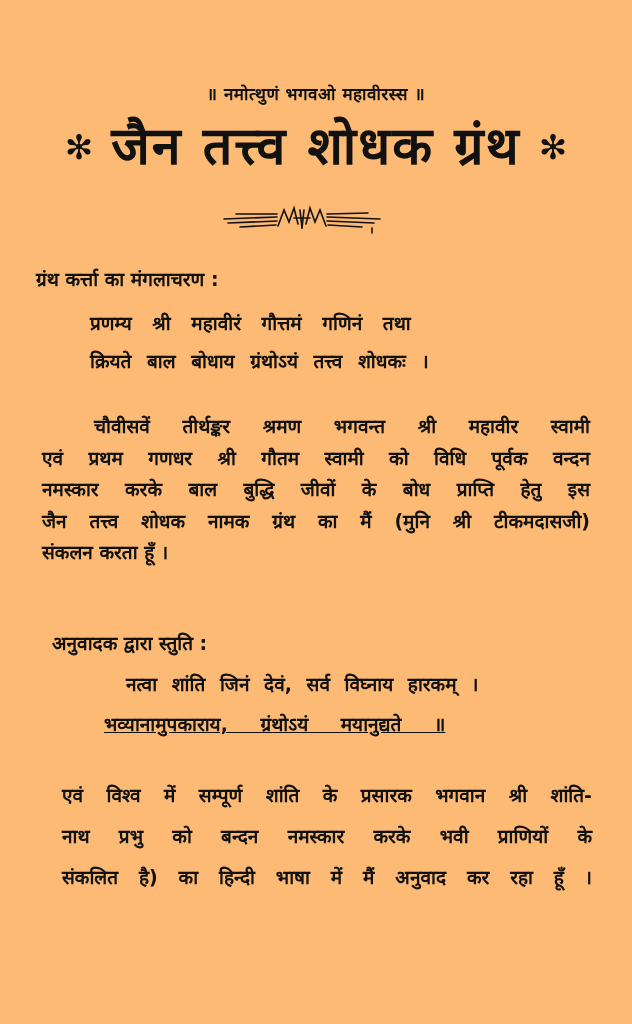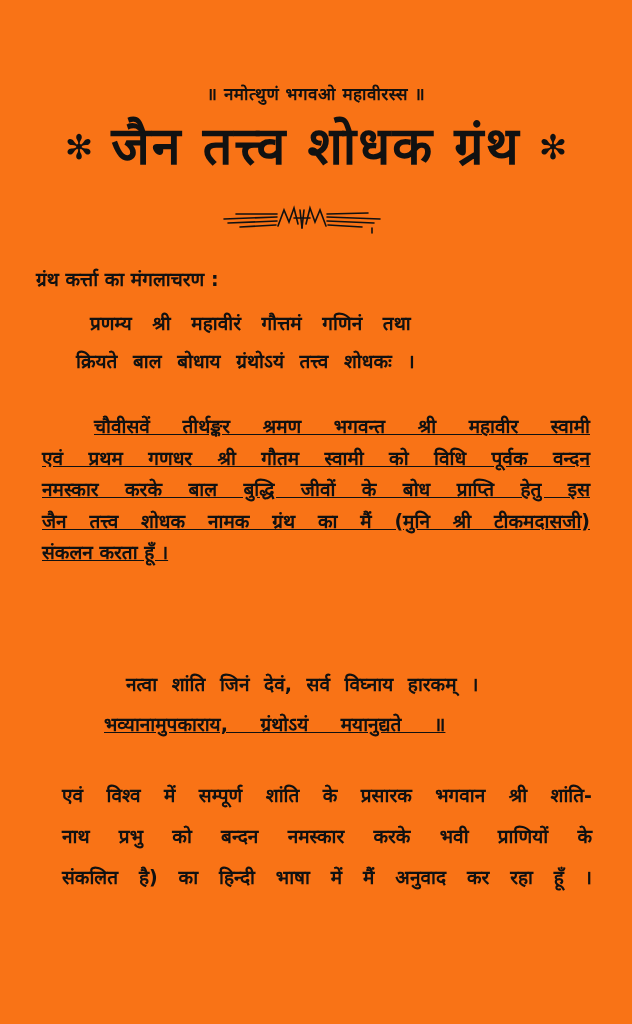--- a/index.html
+++ b/index.html
@@ -12,21 +12,21 @@
       height: 1024px;
       position: relative;
       overflow: hidden;
       color: #111111;
       font-family: "DejaVu Sans", sans-serif;
     }
     .page {
       position: absolute;
       left: 0; top: 0;
       width: 632px; height: 1024px;
-      background: #f97316;
+      background: #fdba74;
     }
     .invocation {
       position: absolute;
       top: 82px;
       left: 0;
       width: 632px;
       text-align: center;
       font-size: 17px;
       font-weight: bold;
       letter-spacing: 0.5px;
@@ -119,30 +119,31 @@
       <polyline points="84,20 88,4 93,18 98,6 104,22"></polyline>
       <line x1="78" y1="6" x2="80" y2="24"></line>
       <line x1="82" y1="6" x2="80" y2="24"></line>
       <line x1="72" y1="14" x2="88" y2="14"></line>
       <line x1="150" y1="24" x2="150" y2="29"></line>
     </g>
   </svg>
 
   <div class="heading" style="left:36px; top:266px;">ग्रंथ कर्त्ता का मंगलाचरण :</div>
   <div class="verse" style="left:90px; top:310px; word-spacing:14px;">प्रणम्य श्री महावीरं गौत्तमं गणिनं तथा</div>
-  <div class="verse" style="left:76px; top:348px; word-spacing:9px;">क्रियते बाल बोधाय ग्रंथोऽयं तत्त्व शोधकः ।</div>
+  <div class="verse" style="left:90px; top:348px; word-spacing:9px;">क्रियते बाल बोधाय ग्रंथोऽयं तत्त्व शोधकः ।</div>
 
-  <div class="para" style="top:411px;text-decoration:underline;">
+  <div class="para" style="top:411px;">
     <span class="line indent">चौवीसवें तीर्थङ्कर श्रमण भगवन्त श्री महावीर स्वामी</span>
     <span class="line">एवं प्रथम गणधर श्री गौतम स्वामी को विधि पूर्वक वन्दन</span>
     <span class="line">नमस्कार करके बाल बुद्धि जीवों के बोध प्राप्ति हेतु इस</span>
     <span class="line">जैन तत्त्व शोधक नामक ग्रंथ का मैं (मुनि श्री टीकमदासजी)</span>
     <span class="line last">संकलन करता हूँ ।</span>
   </div>
 
+  <div class="heading" style="left:52px; top:630px;">अनुवादक द्वारा स्तुति :</div>
   <div class="verse" style="left:104px; top:671px; word-spacing:8px;margin-left:22px;">नत्वा शांति जिनं देवं, सर्व विघ्नाय हारकम् ।</div>
   <div class="verse" style="left:104px; top:711px; word-spacing:26px;text-decoration:underline;">भव्यानामुपकाराय, ग्रंथोऽयं मयानुद्यते ॥</div>
 
   <div class="para" style="top:775px; left:62px; width:530px; line-height:41px;">
     <span class="line">एवं विश्व में सम्पूर्ण शांति के प्रसारक भगवान श्री शांति-</span>
     <span class="line">नाथ प्रभु को बन्दन नमस्कार करके भवी प्राणियों के</span>
     <span class="line" style="text-align-last: justify;">संकलित है) का हिन्दी भाषा में मैं अनुवाद कर रहा हूँ ।</span>
   </div>
 
 </div>

